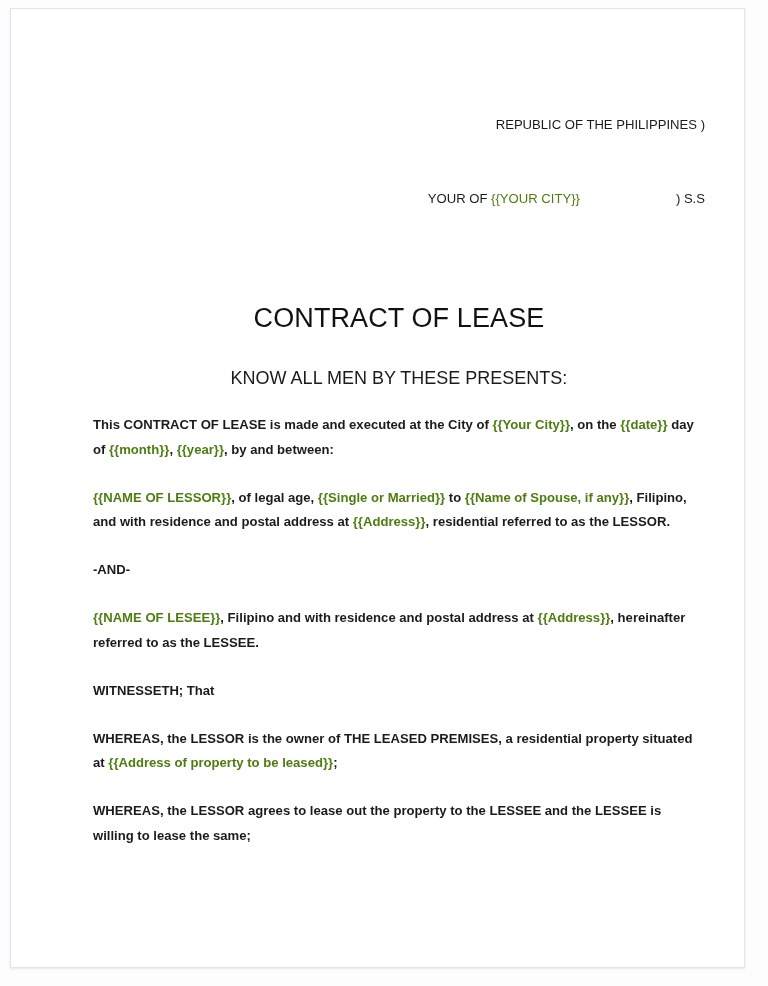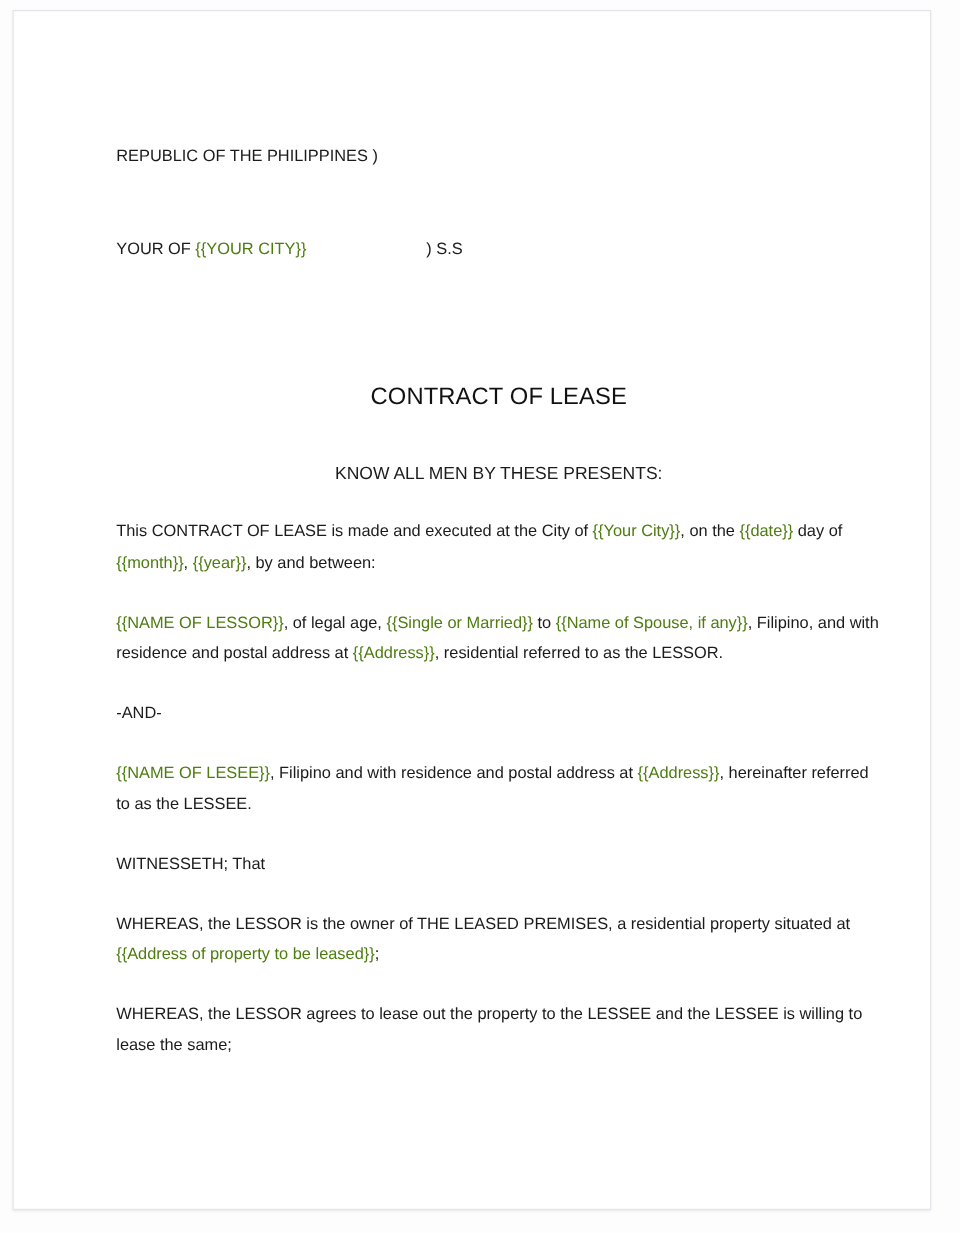--- a/index.html
+++ b/index.html
@@ -47,48 +47,50 @@
   }
 
   .red {
     color: #4d7c0f;
   }
 
   .heading-block {
     margin: 0;
     line-height: 24.5px;
     white-space: pre;
+    text-align: right;
   }
 
   .gap-tab {
     display: inline-block;
     width: 96px;
   }
 
   h1.doc-title {
-    font-size: 19px;
+    font-size: 27px;
     font-weight: normal;
     text-align: center;
     margin: 0;
     letter-spacing: 0.1px;
     color: #111111;
   }
 
   .centered-line {
     text-align: center;
     margin: 0;
-    font-size: 14px;
+    font-size: 18px;
     color: #1b1b1b;
   }
 
   p.para {
     margin: 0;
     line-height: 24.5px;
     text-align: left;
     color: #1b1b1b;
+    font-weight: bold;
   }
 
   .spacer-title     { height: 46px; }
   .spacer-afttitle  { height: 36px; }
   .spacer-know      { height: 23px; }
   .spacer-p         { height: 23.5px; }
   .spacer-terms     { height: 30px; }
 </style>
 </head>
 <body>

